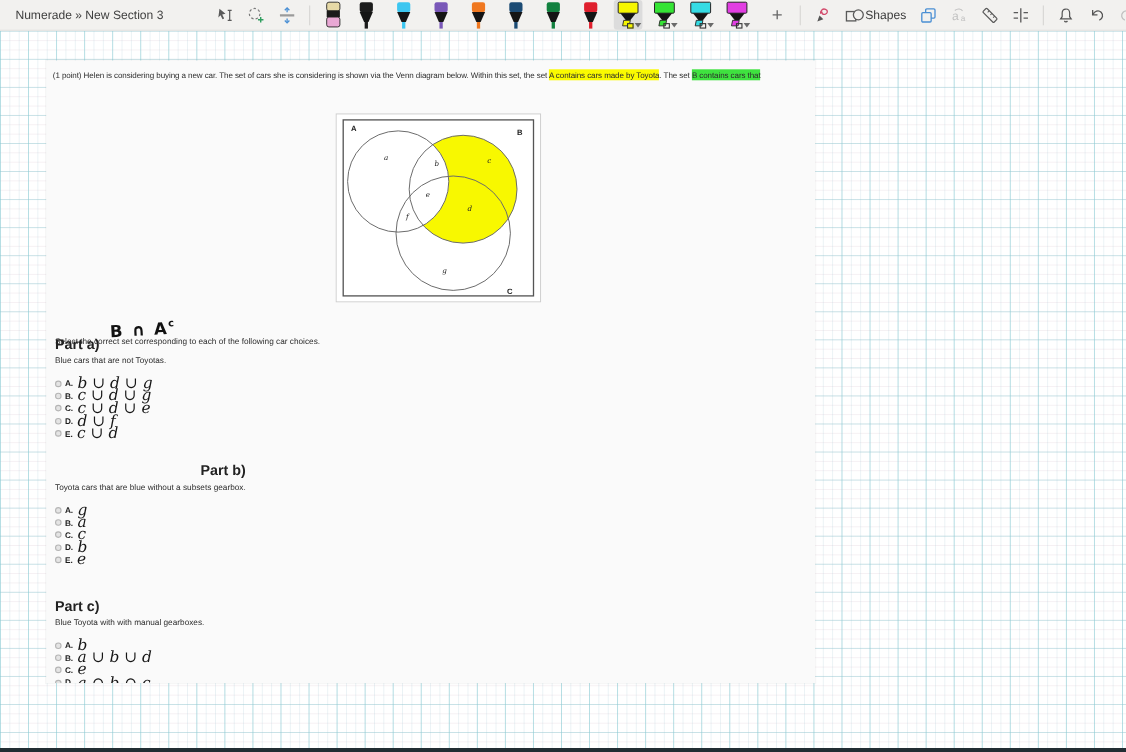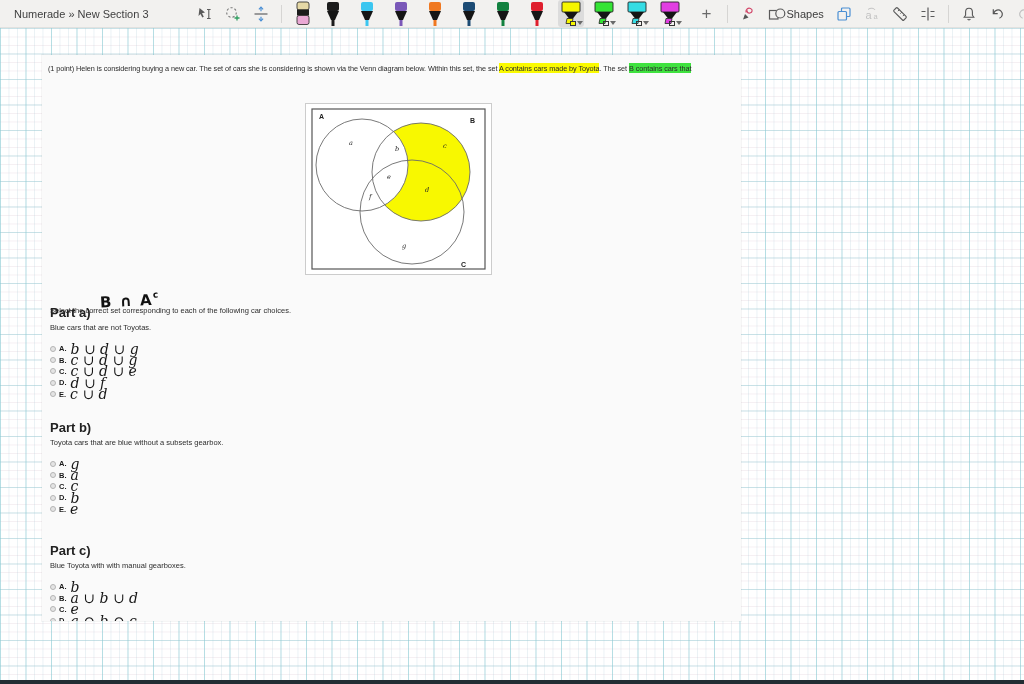--- a/index.html
+++ b/index.html
@@ -323,21 +323,21 @@
     <span class="opt-letter">D.</span>
     <span class="opt-expr">d ∪ f</span>
   </div>
             <div class="opt-row">
     <span class="radio"></span>
     <span class="opt-letter">E.</span>
     <span class="opt-expr">c ∪ d</span>
   </div>
           </div>
   </div>
-        <div class="part" style="top: 365px;">
+        <div class="part" style="top: 365px; text-align: right;">
 
     <div class="part-label">Part b)</div>
     <div class="part-desc">Toyota cars that are blue without a subsets gearbox.</div>
     <div class="options">
             <div class="opt-row">
     <span class="radio"></span>
     <span class="opt-letter">A.</span>
     <span class="opt-expr">g</span>
   </div>
             <div class="opt-row">

